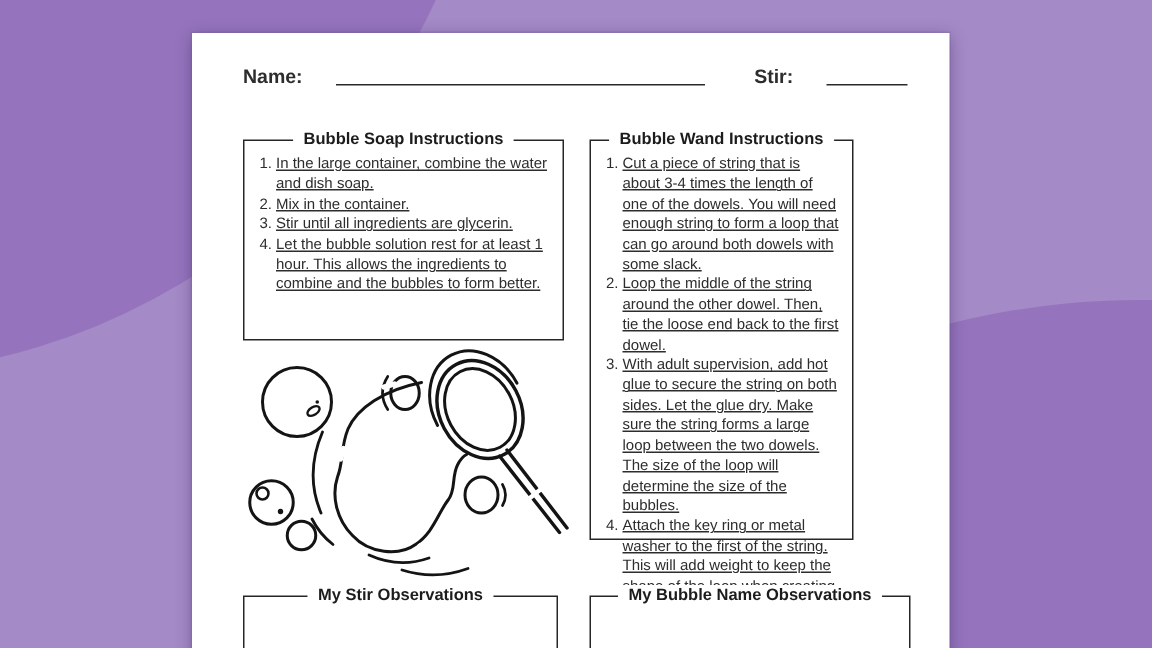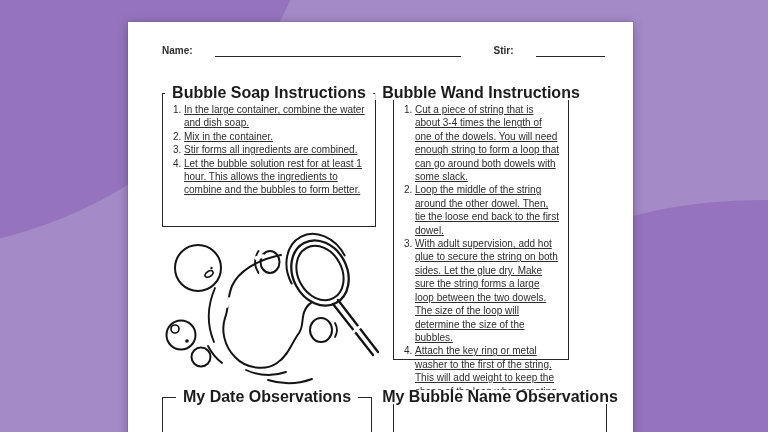--- a/index.html
+++ b/index.html
@@ -22,34 +22,34 @@
 
   .paper{
     position:absolute;left:128px;top:22px;width:505px;height:560px;
     background:var(--paper);
     box-shadow:0 2px 10px rgba(45,25,80,.38), 0 0 0 1px rgba(120,100,160,.25);
   }
 
   .header-row{
     position:absolute;left:34px;top:22px;width:443px;
     display:flex;align-items:center;
-    font-size:10px;font-weight:bold;color:var(--ink);gap:17px;
+    font-size:13px;font-weight:bold;color:var(--ink);gap:17px;
   }
   .label{padding-right:5px;line-height:13px;}
   .write-line{border-bottom:1.3px solid var(--line);height:13px;display:inline-block;}
   .name-line{width:246px;margin-right:16px;}
   .date-line{flex:1;}
 
   .box{
     position:absolute;border:1.5px solid #262626;background:var(--paper);
   }
   .box-title{
     position:absolute;top:-8px;left:50%;transform:translateX(-50%);
     background:var(--paper);padding:0 7px;
-    font-size:16px;font-weight:bold;line-height:14px;color:#1c1c1c;white-space:nowrap;
+    font-size:11px;font-weight:bold;line-height:14px;color:#1c1c1c;white-space:nowrap;
   }
   .soap-box{left:34px;top:71px;width:214px;height:134px;}
   .wand-box{left:265px;top:71px;width:176px;height:267px;}
   .soap-obs{left:34px;top:375px;width:210px;height:70px;}
   .wand-obs{left:265px;top:375px;width:214px;height:70px;}
 
   .inst-list{
     margin:0;padding:9px 7px 0 10px;list-style:none;counter-reset:item;
     font-size:10px;line-height:13.4px;color:var(--ink);
   }
@@ -72,21 +72,21 @@
     <span class="write-line name-line"></span>
     <span class="label">Stir:</span>
     <span class="write-line date-line"></span>
   </div>
 
   <div class="box soap-box">
     <span class="box-title">Bubble Soap Instructions</span>
     <ol class="inst-list">
       <li>In the large container, combine the water and dish soap.</li>
       <li>Mix in the container.</li>
-      <li>Stir forms all ingredients are combined.</li>
+      <li>Stir until all ingredients are glycerin.</li>
       <li>Let the bubble solution rest for at least 1 hour. This allows the ingredients to combine and the bubbles to form better.</li>
     </ol>
   </div>
 
   <div class="box wand-box">
     <span class="box-title">Bubble Wand Instructions</span>
     <ol class="inst-list">
       <li>Cut a piece of string that is about 3-4 times the length of one of the dowels. You will need enough string to form a loop that can go around both dowels with some slack.</li>
       <li>Loop the middle of the string around the other dowel. Then, tie the loose end back to the first dowel.</li>
       <li>With adult supervision, add hot glue to secure the string on both sides. Let the glue dry. Make sure the string forms a large loop between the two dowels. The size of the loop will determine the size of the bubbles.</li>
@@ -138,20 +138,20 @@
         <ellipse cx="164" cy="45" rx="22" ry="28.5"></ellipse>
         <path d="M134,41 A30,37 0 0 1 194,41" stroke-width="2"></path>
       </g>
       <path d="M182,72 L222,124" stroke-width="2.3"></path>
       <path d="M177,76 L217,127" stroke-width="2.3"></path>
       <path d="M196,105 L206,97" stroke="#ffffff" stroke-width="3"></path>
     </g>
   </svg>
 
   <div class="box soap-obs">
-    <span class="box-title">My Date Observations</span>
+    <span class="box-title">My Stir Observations</span>
   </div>
 
   <div class="box wand-obs">
     <span class="box-title">My Bubble Name Observations</span>
   </div>
 
 </div>
 
 </body></html>

